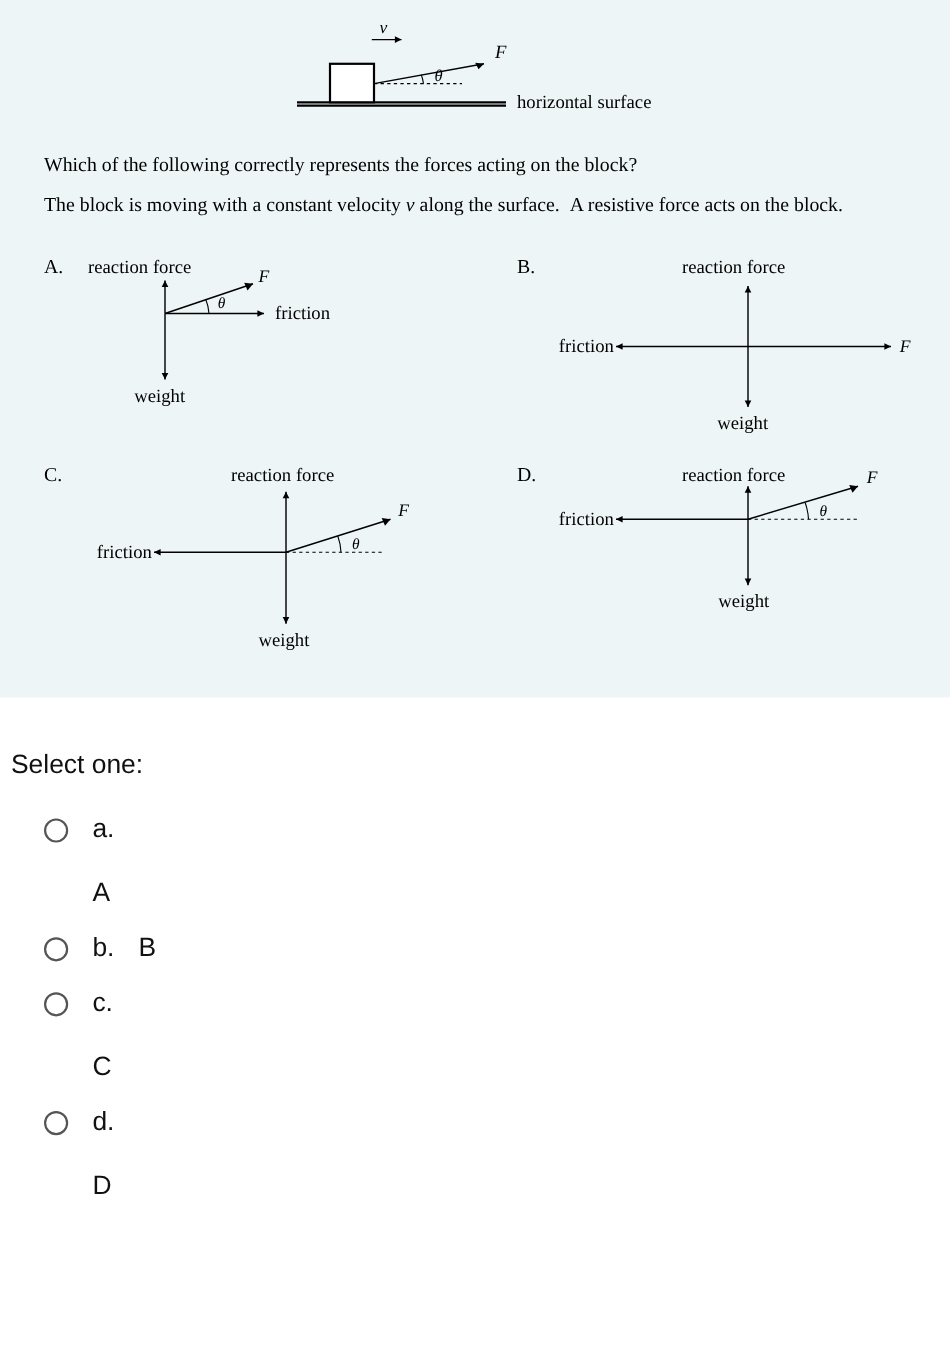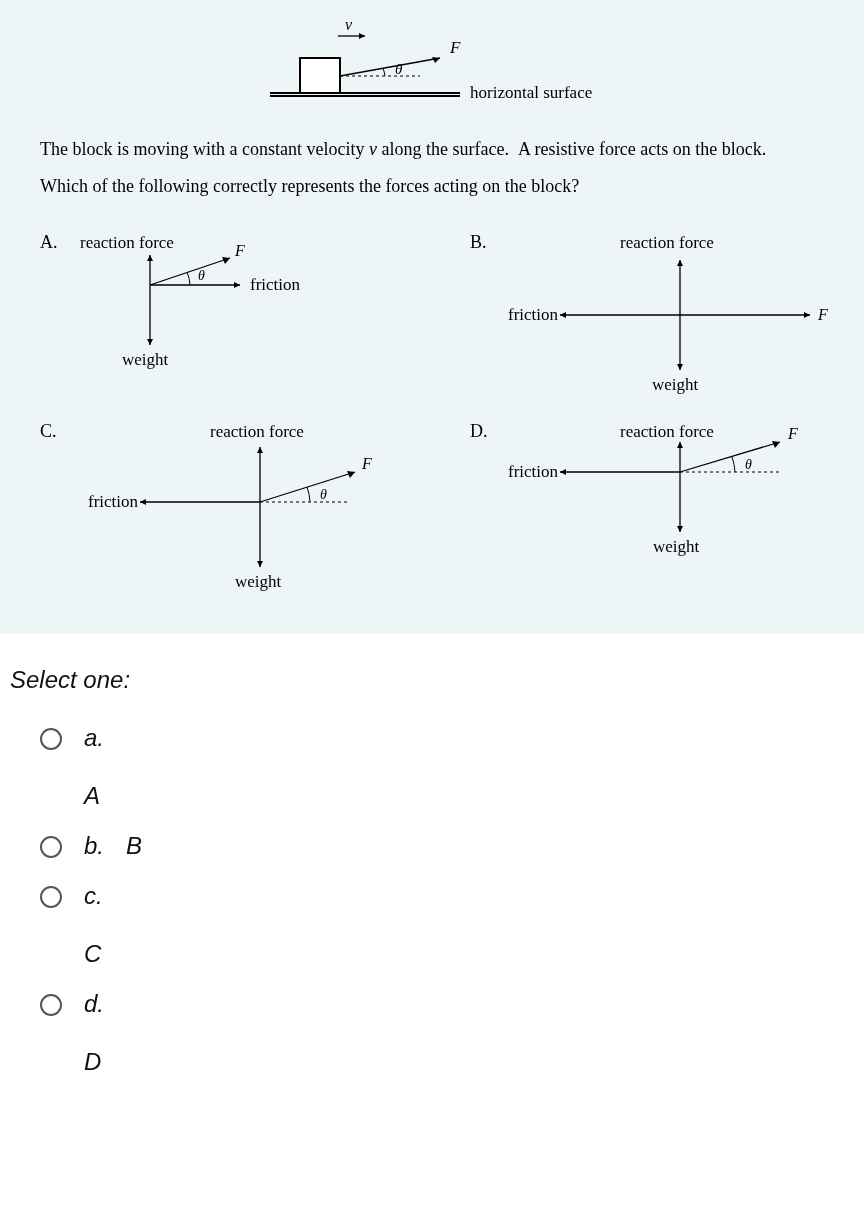--- a/index.html
+++ b/index.html
@@ -16,25 +16,24 @@
     font-size: 18px;
     color: #000;
     line-height: 1.4;
   }
   .question-text {
     margin: 10px 0 30px 0;
     font-size: 18px;
   }
   .question-text p { margin: 12px 0; }
   .answer-section {
-    padding: 12px 0 0 10px;
+    padding: 28px 0 0 10px;
     font-family: Arial, Helvetica, sans-serif;
     font-size: 24px;
     color: #111;
-    font-style: italic;
   }
   .prompt {
     font-size: 24px;
     margin: 20px 0 30px 0;
   }
   .option {
     display: flex;
     align-items: flex-start;
     margin: 18px 0 22px 30px;
   }
@@ -74,22 +73,22 @@
     <text x="410" y="35" font-size="17" font-style="italic">F</text>
 
     <line x1="300" y1="58" x2="380" y2="58" stroke="#000" stroke-width="1" stroke-dasharray="3,3"></line>
     <path d="M 345 58 A 45 45 0 0 0 343 50" fill="none" stroke="#000" stroke-width="1"></path>
     <text x="355" y="56" font-size="15" font-style="italic">θ</text>
 
     <text x="430" y="80" font-size="17">horizontal surface</text>
   </svg>
 
   <div class="question-text">
+    <p>Which of the following correctly represents the forces acting on the block?</p>
     <p><span>The block is moving with a constant velocity <span class="serif-i">v</span> along the surface.&nbsp;&nbsp;A resistive force acts on the block.</span></p>
-    <p>Which of the following correctly represents the forces acting on the block?</p>
   </div>
 
   
   <svg width="820" height="180" viewBox="0 0 820 180">
 
     <text x="0" y="18" font-size="18">A.</text>
     <text x="40" y="18" font-size="17">reaction force</text>
 
     <line x1="110" y1="55" x2="110" y2="25" stroke="#000" stroke-width="1.3"></line>
     <polygon points="110,25 107,31 113,31" fill="#000"></polygon>

